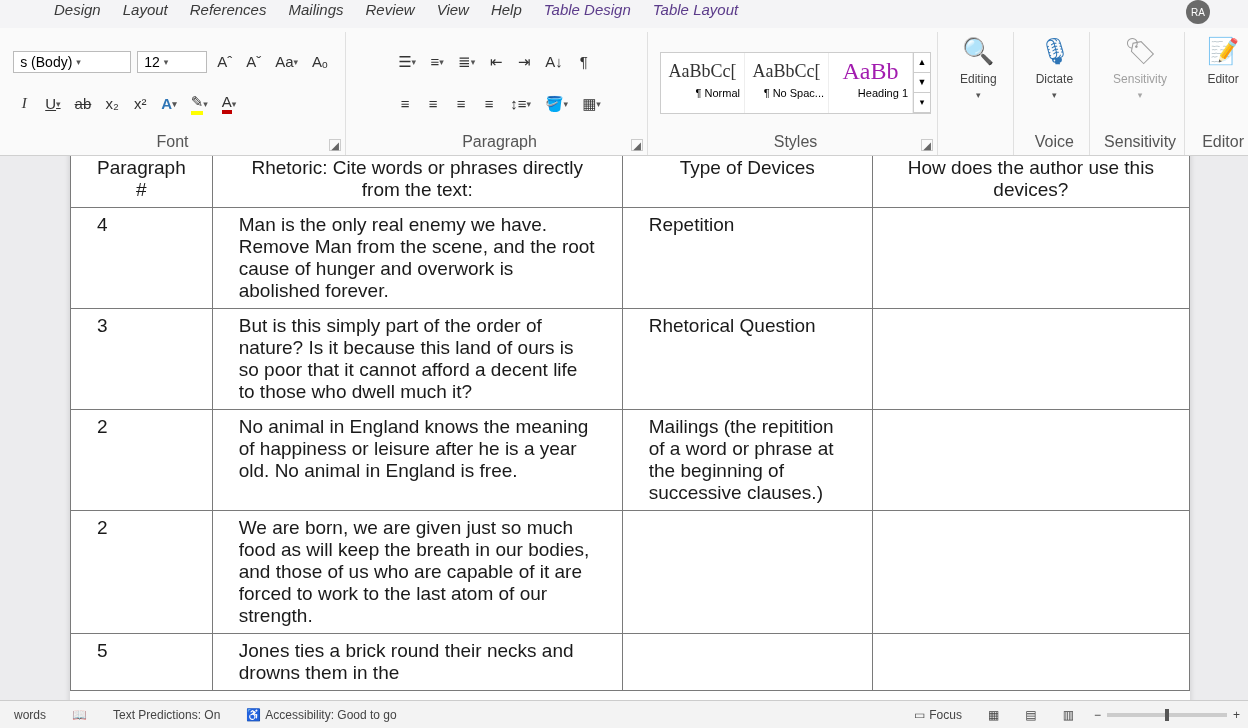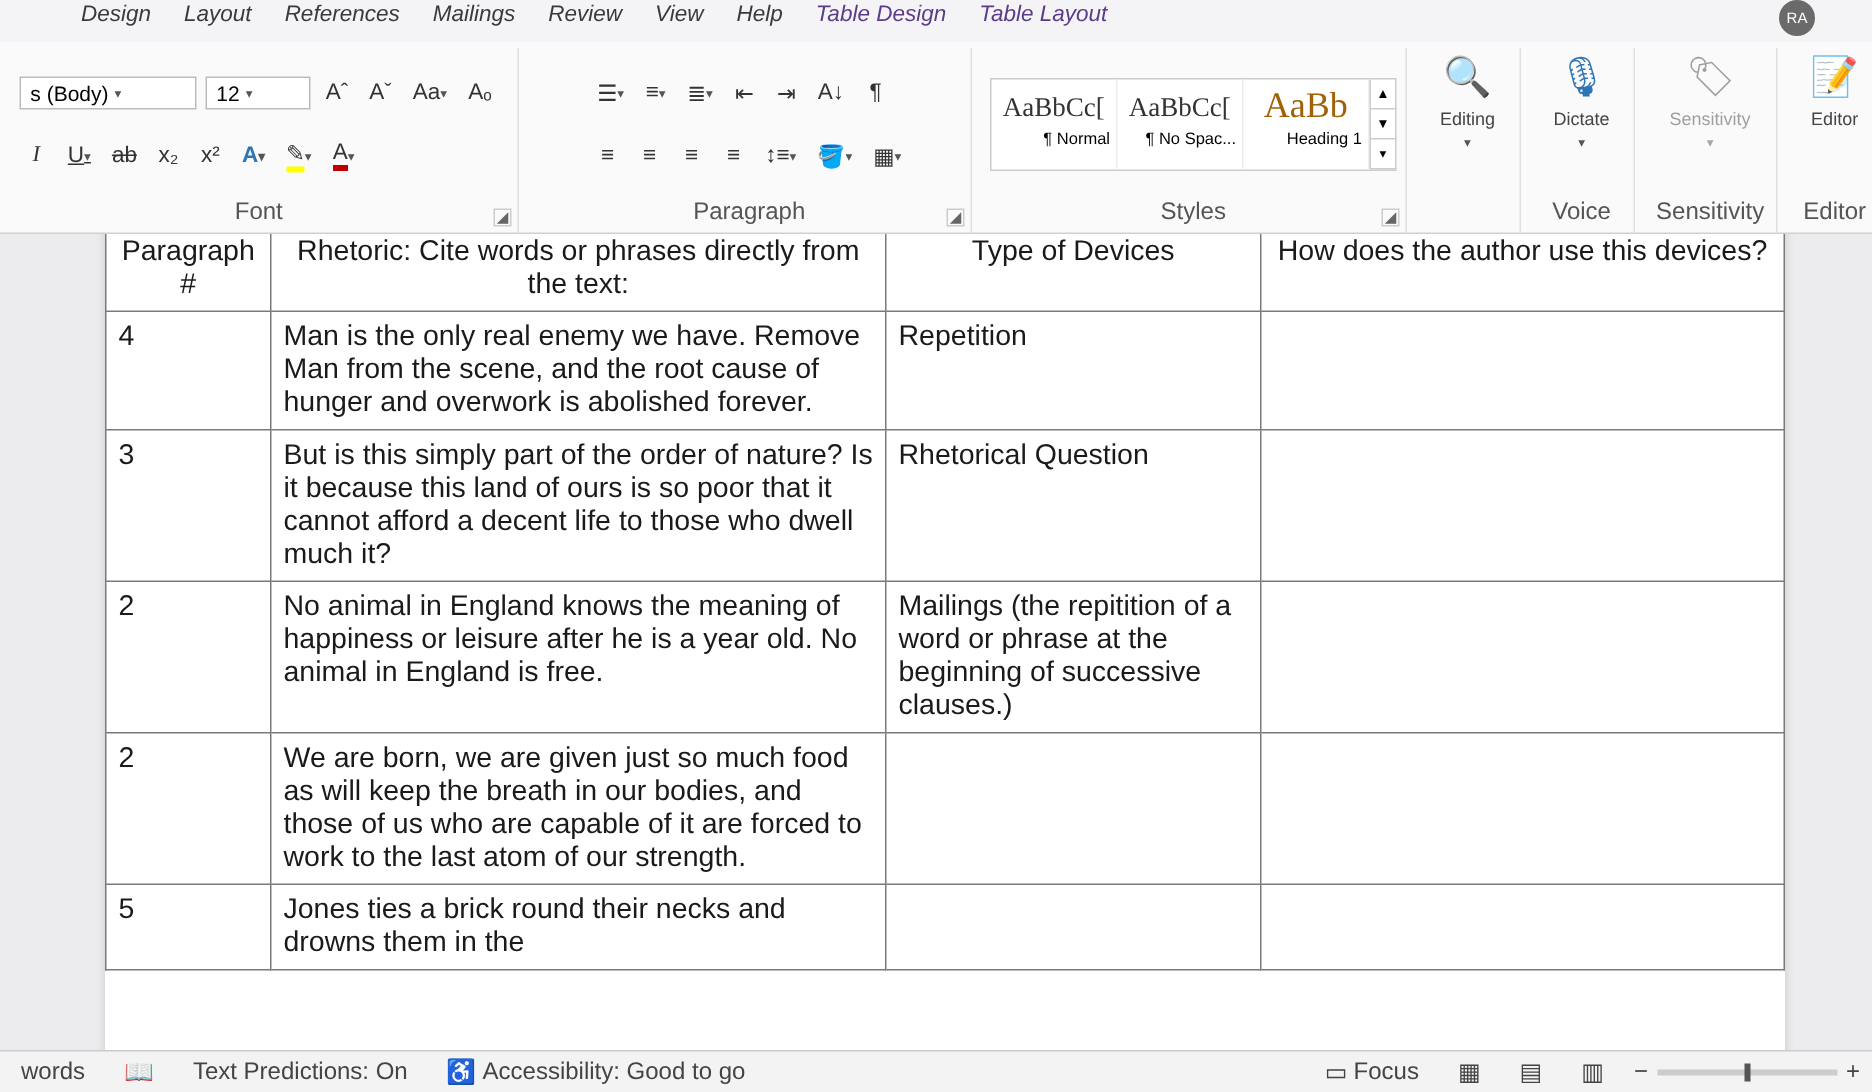--- a/index.html
+++ b/index.html
@@ -17,30 +17,30 @@
 .launcher{position:absolute;right:4px;bottom:4px;font-size:10px;color:#666;border:1px solid #ccc;width:12px;height:12px;display:flex;align-items:center;justify-content:center;}
 .row{display:flex;align-items:center;gap:6px;}
 .ctl{display:flex;align-items:center;justify-content:center;padding:2px 4px;font-size:15px;color:#333;min-width:22px;height:24px;}
 .sel{border:1px solid #bbb;background:#fff;padding:2px 6px;font-size:14px;display:flex;align-items:center;gap:4px;}
 .caret{font-size:9px;color:#555;}
 .bigbtn{display:flex;flex-direction:column;align-items:center;gap:4px;padding:4px 8px;font-size:12px;color:#444;}
 .bigbtn svg,.bigbtn .ic{width:32px;height:32px;}
 .styles-gal{display:flex;border:1px solid #ccc;background:#fff;}
 .style-item{width:84px;padding:4px 4px;text-align:right;font-size:11px;border-right:1px solid #eee;}
 .style-prev{font-family:"Times New Roman",serif;font-size:18px;color:#333;height:30px;display:flex;align-items:center;justify-content:center;}
-.style-prev.h1{font-size:24px;color:#a16207;}
+.style-prev.h1{font-size:24px;color:#a21caf;}
 .gal-ctrl{display:flex;flex-direction:column;border-left:1px solid #ccc;}
 .gal-ctrl div{width:16px;height:20px;display:flex;align-items:center;justify-content:center;font-size:9px;border-bottom:1px solid #ccc;}
 .doc-area{position:absolute;top:156px;left:0;right:0;bottom:28px;overflow:hidden;background:#ececee;}
 .page{background:#fff;margin:0 auto;width:1120px;min-height:700px;box-shadow:0 0 6px rgba(0,0,0,.15);padding:0;position:relative;top:-6px;left:6px;}
 table.doc{border-collapse:collapse;width:100%;font-family:Calibri,Arial,sans-serif;font-size:19px;color:#1a1a1a;}
-table.doc th,table.doc td{border:1px solid #7a7a7a;padding:6px 8px;vertical-align:top;text-align:left;font-weight:400;}
+table.doc th,table.doc td{border:1px solid #7a7a7a;padding:6px 26px;vertical-align:top;text-align:left;font-weight:400;}
 table.doc th{text-align:center;}
 .u{}
-.statusbar{position:absolute;bottom:0;left:0;right:0;height:28px;background:#f3f3f3;border-top:1px solid #ccc;display:flex;align-items:center;font-size:16px;color:#444;padding:0 8px;gap:14px;}
+.statusbar{position:absolute;bottom:0;left:0;right:0;height:28px;background:#f3f3f3;border-top:1px solid #ccc;display:flex;align-items:center;font-size:12px;color:#444;padding:0 8px;gap:14px;}
 .statusbar .spacer{flex:1;}
 .sb-btn{display:flex;align-items:center;gap:4px;padding:2px 6px;}
 .zoom{display:flex;align-items:center;gap:6px;}
 .zoom .track{width:120px;height:4px;background:#ccc;position:relative;}
 .zoom .thumb{position:absolute;left:58px;top:-4px;width:4px;height:12px;background:#555;}
 </style>
 </head>
 <body>
 
 <div class="tabs">

